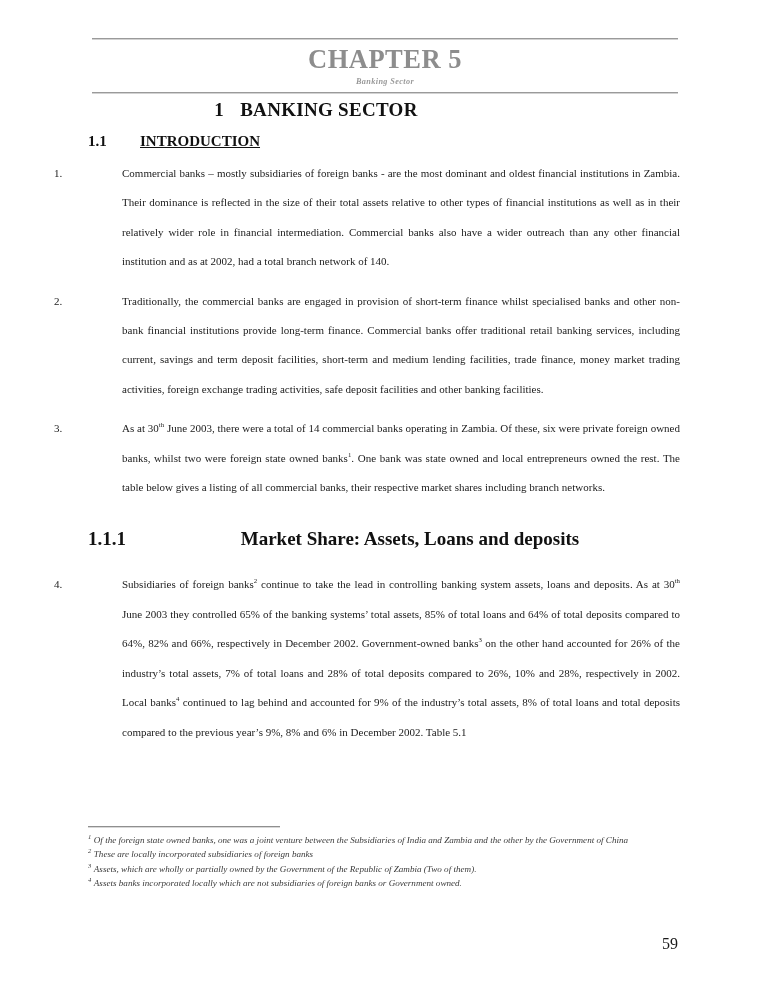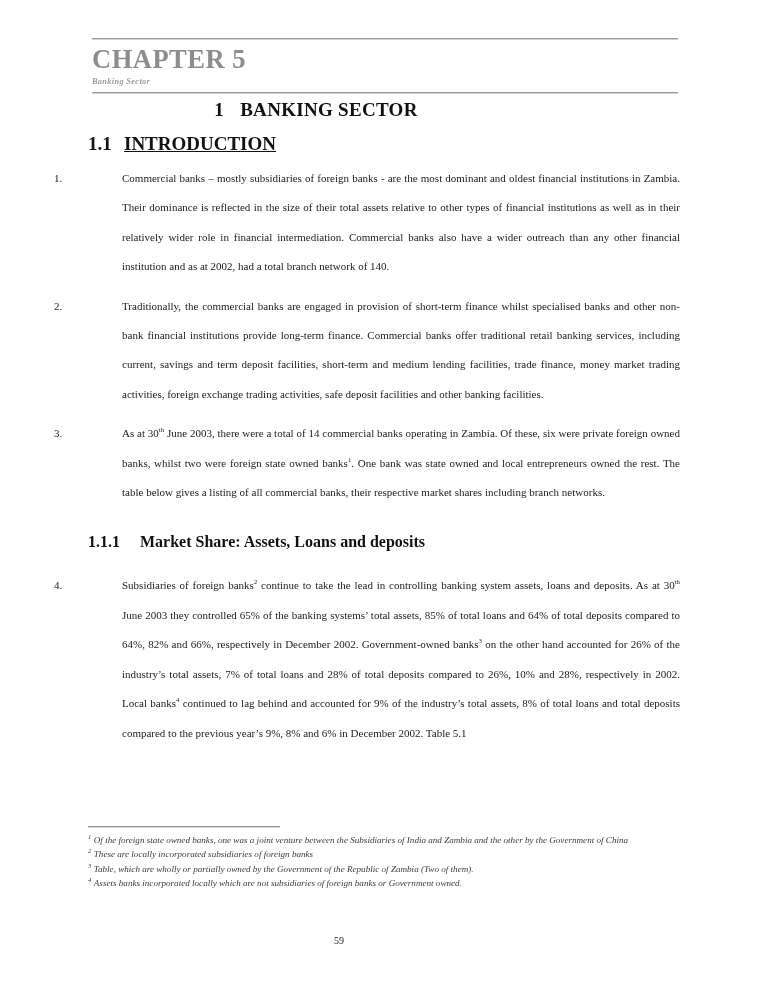--- a/index.html
+++ b/index.html
@@ -32,21 +32,21 @@
     top: 38px;
     width: 586px;
   }
   .header-rule {
     height: 0;
     border-top: 1.6px solid #9a9a9a;
     border-bottom: 0.8px solid #d2d2d2;
     width: 100%;
   }
   .header-inner {
-    text-align: left;
+    text-align: center;
     padding: 6px 0 2px 0;
   }
   .chapter-title {
     font-size: 26.5px;
     font-weight: bold;
     letter-spacing: 0.5px;
     color: #8d8d8d;
     line-height: 1.05;
   }
   .chapter-subtitle {
@@ -78,44 +78,45 @@
 
   
   .content {
     position: absolute;
     left: 88px;
     top: 133px;
     width: 592px;
   }
 
   .h2 {
-    font-size: 19px;
+    font-size: 15px;
     font-weight: bold;
     color: #111111;
     margin: 0 0 9px 0;
     display: flex;
+    gap: 16px;
   }
   .h2 .h2-num {
     width: 36px;
     flex: 0 0 36px;
   }
   .h2 .h2-text { flex: 1 1 auto; text-decoration: underline; }
 
   .h3 {
-    font-size: 16px;
+    font-size: 19px;
     font-weight: bold;
     color: #111111;
     margin: 26px 0 0 0;
     display: flex;
   }
   .h3 .h3-num {
     width: 52px;
     flex: 0 0 52px;
   }
-  .h3 .h3-text { flex: 1 1 auto; }
+  .h3 .h3-text { flex: 1 1 auto; text-align: center; }
 
   p.para {
     font-size: 11px;
     line-height: 29.4px;
     text-align: justify;
     text-justify: inter-word;
     margin: 0 0 10px 0;
     padding-left: 34px;
     color: #1b1b1b;
     -webkit-hyphens: none;
@@ -164,22 +165,22 @@
     line-height: 0;
     margin-right: 2.5px;
   }
 
   
   .page-number {
     position: absolute;
     left: 0;
     top: 935px;
     width: 678px;
-    text-align: center;
-    font-size: 10px;
+    text-align: right;
+    font-size: 16px;
     color: #1a1a1a;
   }
 </style>
 </head>
 <body>
 
 <div class="page">
 
   <div class="header">
     <div class="header-rule"></div>
@@ -226,21 +227,21 @@
 
   <div class="footnotes">
     <div class="footnote-rule"></div>
     <p class="footnote">
       <span class="fn-marker">1</span><span>Of the foreign state owned banks, one was a joint venture between the Subsidiaries of India and Zambia and the other by the Government of China</span>
     </p>
     <p class="footnote">
       <span class="fn-marker">2</span><span>These are locally incorporated subsidiaries of foreign banks</span>
     </p>
     <p class="footnote">
-      <span class="fn-marker">3</span><span>Table, which are wholly or partially owned by the Government of the Republic of Zambia (Two of them).</span>
+      <span class="fn-marker">3</span><span>Assets, which are wholly or partially owned by the Government of the Republic of Zambia (Two of them).</span>
     </p>
     <p class="footnote">
       <span class="fn-marker">4</span><span>Assets banks incorporated locally which are not subsidiaries of foreign banks or Government owned.</span>
     </p>
   </div>
 
   <div class="page-number">59</div>
 
 </div>
 

